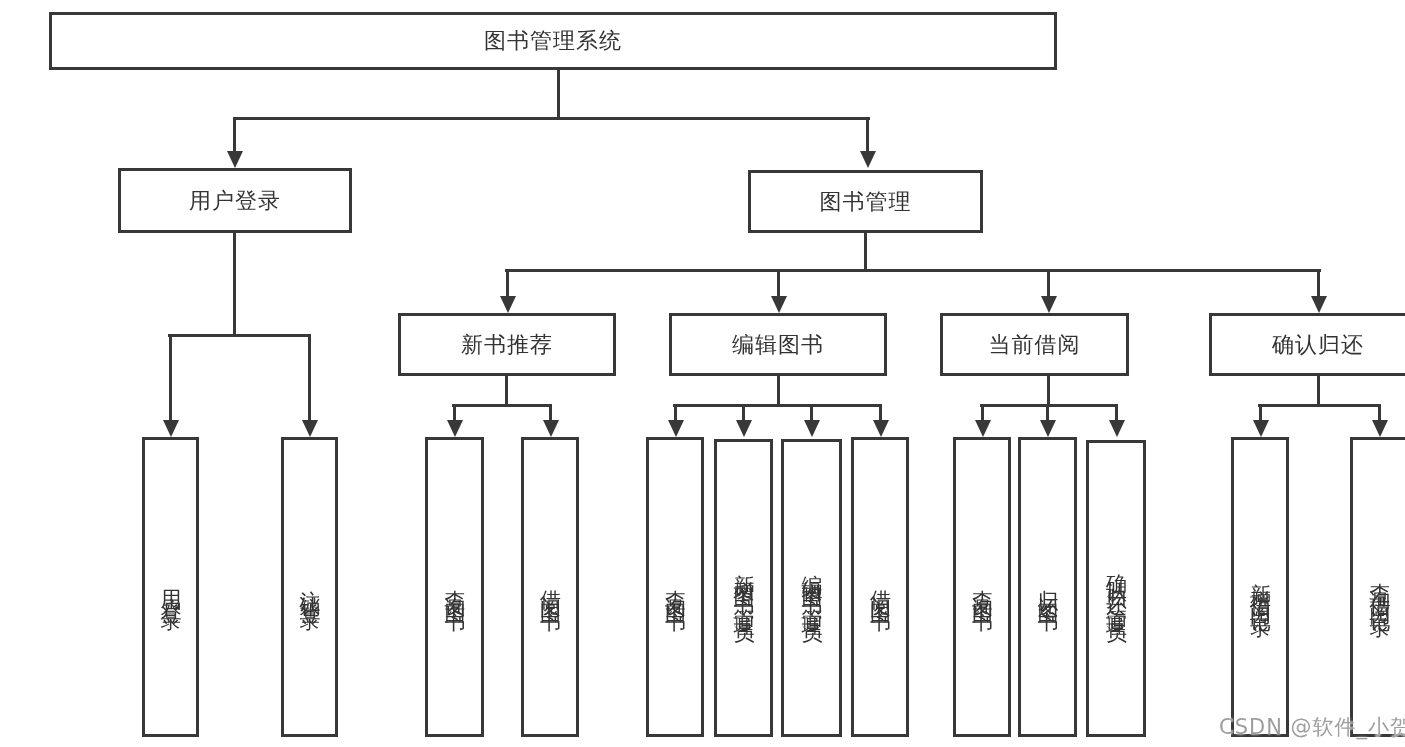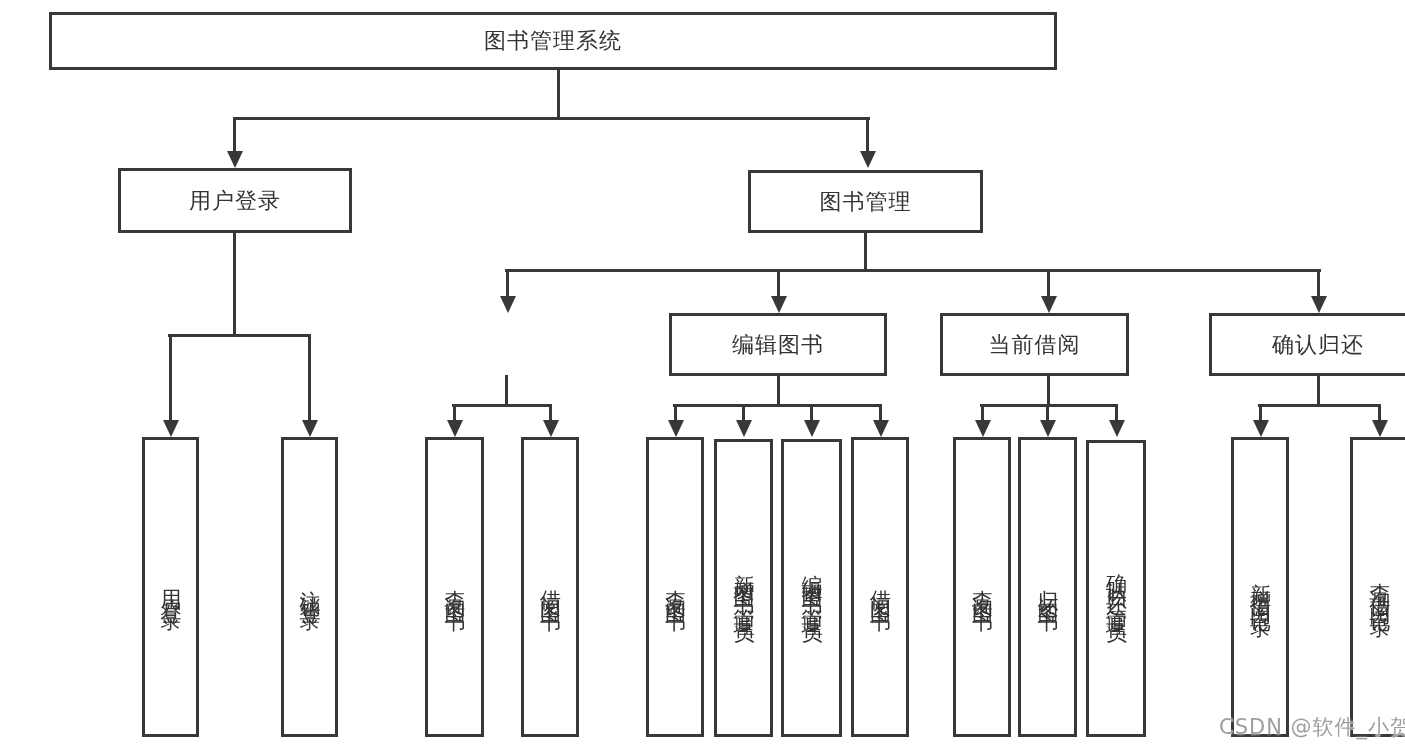--- a/index.html
+++ b/index.html
@@ -102,20 +102,21 @@
   <div class="vline" style="left:1281px;top:375px;height:32px;"></div>
   <div class="hline" style="left:1222px;top:404px;width:123px;"></div>
   <div class="arr" style="left:1223px;top:404px;height:16px;"></div>
   <div class="arr" style="left:1342px;top:404px;height:16px;"></div>
 
   <div class="box" style="left:13px;top:12px;width:1008px;height:58px;">图书管理系统</div>
 
   <div class="box" style="left:82px;top:168px;width:234px;height:65px;">用户登录</div>
   <div class="box" style="left:712px;top:170px;width:235px;height:63px;">图书管理</div>
 
+  <div class="box" style="left:362px;top:313px;width:218px;height:63px;">新书推荐</div>
   <div class="box" style="left:633px;top:313px;width:218px;height:63px;">编辑图书</div>
   <div class="box" style="left:904px;top:313px;width:189px;height:63px;">当前借阅</div>
   <div class="box" style="left:1173px;top:313px;width:218px;height:63px;">确认归还</div>
 
   <div class="box leaf" style="left:106px;top:437px;width:57px;height:300px;">用户登录</div>
   <div class="box leaf" style="left:245px;top:437px;width:57px;height:300px;">注销登录</div>
 
   <div class="box leaf" style="left:389px;top:437px;width:59px;height:300px;">查询图书</div>
   <div class="box leaf" style="left:485px;top:437px;width:58px;height:300px;">借阅图书</div>
 

